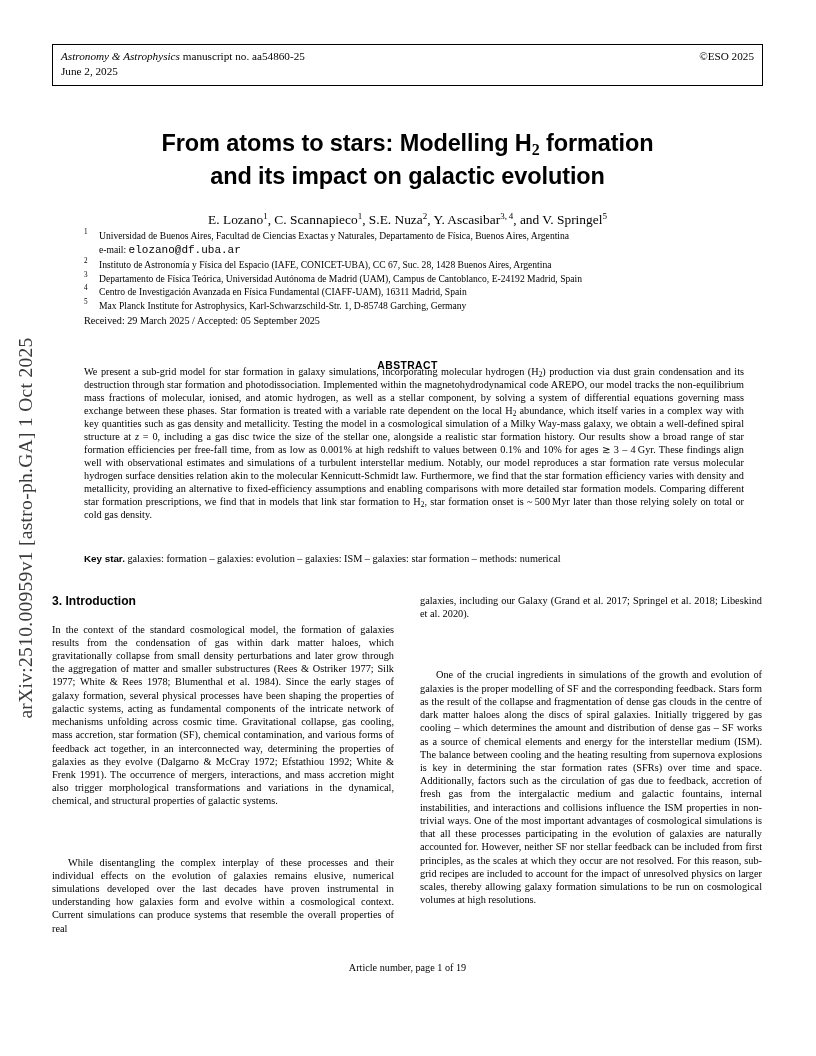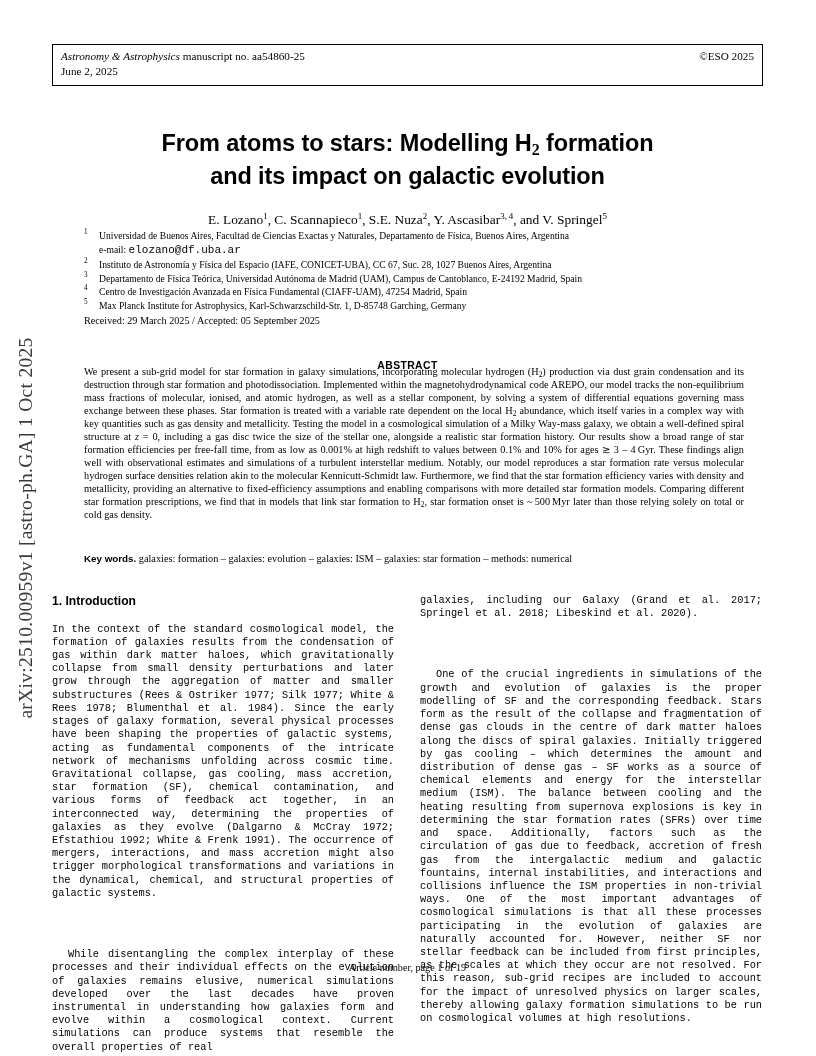--- a/index.html
+++ b/index.html
@@ -180,21 +180,21 @@
     line-height: 1.285;
     text-align: justify;
   }
   .col h2 {
     font-family: "Liberation Sans", "DejaVu Sans", sans-serif;
     font-weight: bold;
     font-size: 12.1px;
     margin: 0 0 13px 0;
     text-align: left;
   }
-  .col p { margin: 0; font-family: Liberation Mono, monospace; }
+  .col p { margin: 0; }
   .col p.indent { text-indent: 16px; margin-top: 48px; }
   .col p + p { margin-top: 10px; }
 
   
   #footer {
     position: absolute;
     left: 0;
     top: 962px;
     width: 711px;
     text-align: center;
@@ -238,51 +238,51 @@
     <div class="aff">
       <span class="num">1</span>
       <span>Universidad de Buenos Aires, Facultad de Ciencias Exactas y Naturales, Departamento de Física, Buenos Aires, Argentina</span>
       <div>
         <span>e-mail:</span>
         <span class="email">elozano@df.uba.ar</span>
       </div>
     </div>
     <div class="aff">
       <span class="num">2</span>
-      <span>Instituto de Astronomía y Física del Espacio (IAFE, CONICET-UBA), CC 67, Suc. 28, 1027 Buenos Aires, Argentina</span>
+      <span>Instituto de Astronomía y Física del Espacio (IAFE, CONICET-UBA), CC 67, Suc. 28, 1428 Buenos Aires, Argentina</span>
     </div>
     <div class="aff">
       <span class="num">3</span>
       <span>Departamento de Física Teórica, Universidad Autónoma de Madrid (UAM), Campus de Cantoblanco, E-24192 Madrid, Spain</span>
     </div>
     <div class="aff">
       <span class="num">4</span>
-      <span>Centro de Investigación Avanzada en Física Fundamental (CIAFF-UAM), 47254 Madrid, Spain</span>
+      <span>Centro de Investigación Avanzada en Física Fundamental (CIAFF-UAM), 16311 Madrid, Spain</span>
     </div>
     <div class="aff">
       <span class="num">5</span>
       <span>Max Planck Institute for Astrophysics, Karl-Schwarzschild-Str. 1, D-85748 Garching, Germany</span>
     </div>
   </div>
 
   <div id="received">Received: 29 March 2025 / Accepted: 05 September 2025</div>
 
   <div id="abstract-heading">ABSTRACT</div>
   <div id="abstract-body">
     <p>We present a sub-grid model for star formation in galaxy simulations, incorporating molecular hydrogen (H<sub>2</sub>) production via dust grain condensation and its destruction through star formation and photodissociation. Implemented within the magnetohydrodynamical code AREPO, our model tracks the non-equilibrium mass fractions of molecular, ionised, and atomic hydrogen, as well as a stellar component, by solving a system of differential equations governing mass exchange between these phases. Star formation is treated with a variable rate dependent on the local H<sub>2</sub> abundance, which itself varies in a complex way with key quantities such as gas density and metallicity. Testing the model in a cosmological simulation of a Milky Way-mass galaxy, we obtain a well-defined spiral structure at <i>z</i> = 0, including a gas disc twice the size of the stellar one, alongside a realistic star formation history. Our results show a broad range of star formation efficiencies per free-fall time, from as low as 0.001% at high redshift to values between 0.1% and 10% for ages ≳ 3 – 4 Gyr. These findings align well with observational estimates and simulations of a turbulent interstellar medium. Notably, our model reproduces a star formation rate versus molecular hydrogen surface densities relation akin to the molecular Kennicutt-Schmidt law. Furthermore, we find that the star formation efficiency varies with density and metallicity, providing an alternative to fixed-efficiency assumptions and enabling comparisons with more detailed star formation models. Comparing different star formation prescriptions, we find that in models that link star formation to H<sub>2</sub>, star formation onset is ~ 500 Myr later than those relying solely on total or cold gas density.</p>
   </div>
 
   <div id="keywords">
-    <span class="kw-label">Key words.</span>
+    <span class="kw-label">Key star.</span>
     <span>galaxies: formation – galaxies: evolution – galaxies: ISM – galaxies: star formation – methods: numerical</span>
   </div>
 
   <div id="columns">
     <div class="col">
-      <h2>1. Introduction</h2>
+      <h2>3. Introduction</h2>
       <p>In the context of the standard cosmological model, the formation of galaxies results from the condensation of gas within dark matter haloes, which gravitationally collapse from small density perturbations and later grow through the aggregation of matter and smaller substructures (Rees &amp; Ostriker 1977; Silk 1977; White &amp; Rees 1978; Blumenthal et al. 1984). Since the early stages of galaxy formation, several physical processes have been shaping the properties of galactic systems, acting as fundamental components of the intricate network of mechanisms unfolding across cosmic time. Gravitational collapse, gas cooling, mass accretion, star formation (SF), chemical contamination, and various forms of feedback act together, in an interconnected way, determining the properties of galaxies as they evolve (Dalgarno &amp; McCray 1972; Efstathiou 1992; White &amp; Frenk 1991). The occurrence of mergers, interactions, and mass accretion might also trigger morphological transformations and variations in the dynamical, chemical, and structural properties of galactic systems.</p>
       <p class="indent">While disentangling the complex interplay of these processes and their individual effects on the evolution of galaxies remains elusive, numerical simulations developed over the last decades have proven instrumental in understanding how galaxies form and evolve within a cosmological context. Current simulations can produce systems that resemble the overall properties of real</p>
     </div>
     <div class="col">
       <p>galaxies, including our Galaxy (Grand et al. 2017; Springel et al. 2018; Libeskind et al. 2020).</p>
       <p class="indent">One of the crucial ingredients in simulations of the growth and evolution of galaxies is the proper modelling of SF and the corresponding feedback. Stars form as the result of the collapse and fragmentation of dense gas clouds in the centre of dark matter haloes along the discs of spiral galaxies. Initially triggered by gas cooling – which determines the amount and distribution of dense gas – SF works as a source of chemical elements and energy for the interstellar medium (ISM). The balance between cooling and the heating resulting from supernova explosions is key in determining the star formation rates (SFRs) over time and space. Additionally, factors such as the circulation of gas due to feedback, accretion of fresh gas from the intergalactic medium and galactic fountains, internal instabilities, and interactions and collisions influence the ISM properties in non-trivial ways. One of the most important advantages of cosmological simulations is that all these processes participating in the evolution of galaxies are naturally accounted for. However, neither SF nor stellar feedback can be included from first principles, as the scales at which they occur are not resolved. For this reason, sub-grid recipes are included to account for the impact of unresolved physics on larger scales, thereby allowing galaxy formation simulations to be run on cosmological volumes at high resolutions.</p>
     </div>
   </div>
 
   <div id="footer">Article number, page 1 of 19</div>

